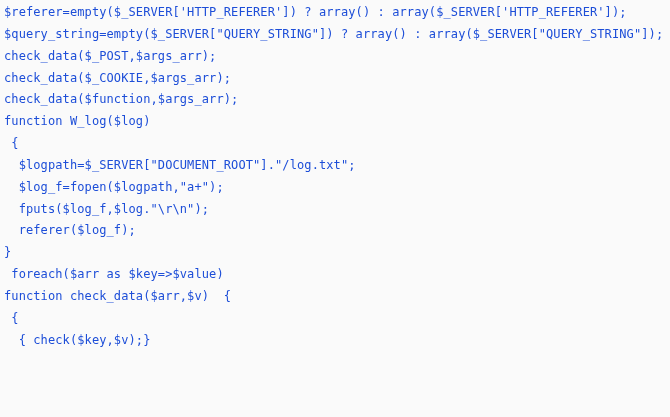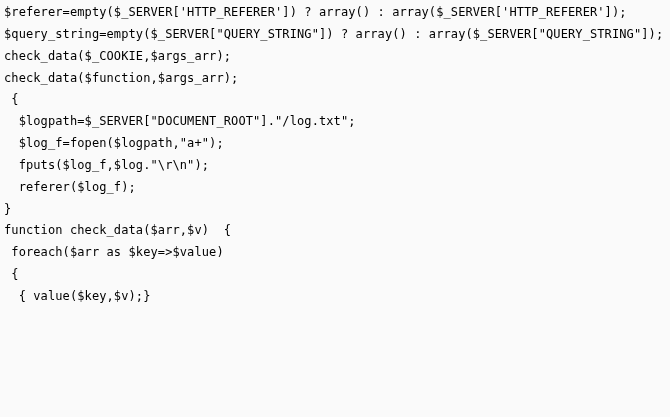--- a/index.html
+++ b/index.html
@@ -14,38 +14,40 @@
   }
   .code-block {
     box-sizing: border-box;
     width: 670px;
     height: 417px;
     padding: 2px 16px 0 4px;
     font-family: "DejaVu Sans Mono", "Liberation Mono", monospace;
     font-size: 12px;
     letter-spacing: 0.1px;
     line-height: 21.85px;
-    color: #000000;
+    color: #1d4ed8;
   }
   .code-line {
     white-space: pre;
     height: 21.85px;
   }
 </style>
 </head>
 <body>
 
 <div class="code-block" id="code-block">
     <div class="code-line">$referer=empty($_SERVER['HTTP_REFERER']) ? array() : array($_SERVER['HTTP_REFERER']);</div>
     <div class="code-line">$query_string=empty($_SERVER["QUERY_STRING"]) ? array() : array($_SERVER["QUERY_STRING"]);</div>
+    <div class="code-line">check_data($_POST,$args_arr);</div>
     <div class="code-line">check_data($_COOKIE,$args_arr);</div>
     <div class="code-line">check_data($function,$args_arr);</div>
+    <div class="code-line">function W_log($log)</div>
     <div class="code-line"> {</div>
     <div class="code-line">  $logpath=$_SERVER["DOCUMENT_ROOT"]."/log.txt";</div>
     <div class="code-line">  $log_f=fopen($logpath,"a+");</div>
     <div class="code-line">  fputs($log_f,$log."\r\n");</div>
     <div class="code-line">  referer($log_f);</div>
     <div class="code-line">}</div>
+    <div class="code-line"> foreach($arr as $key=&gt;$value)</div>
     <div class="code-line">function check_data($arr,$v)  {</div>
-    <div class="code-line"> foreach($arr as $key=&gt;$value)</div>
     <div class="code-line"> {</div>
-    <div class="code-line">  { value($key,$v);}</div>
+    <div class="code-line">  { check($key,$v);}</div>
   </div>
 
 </body></html>

